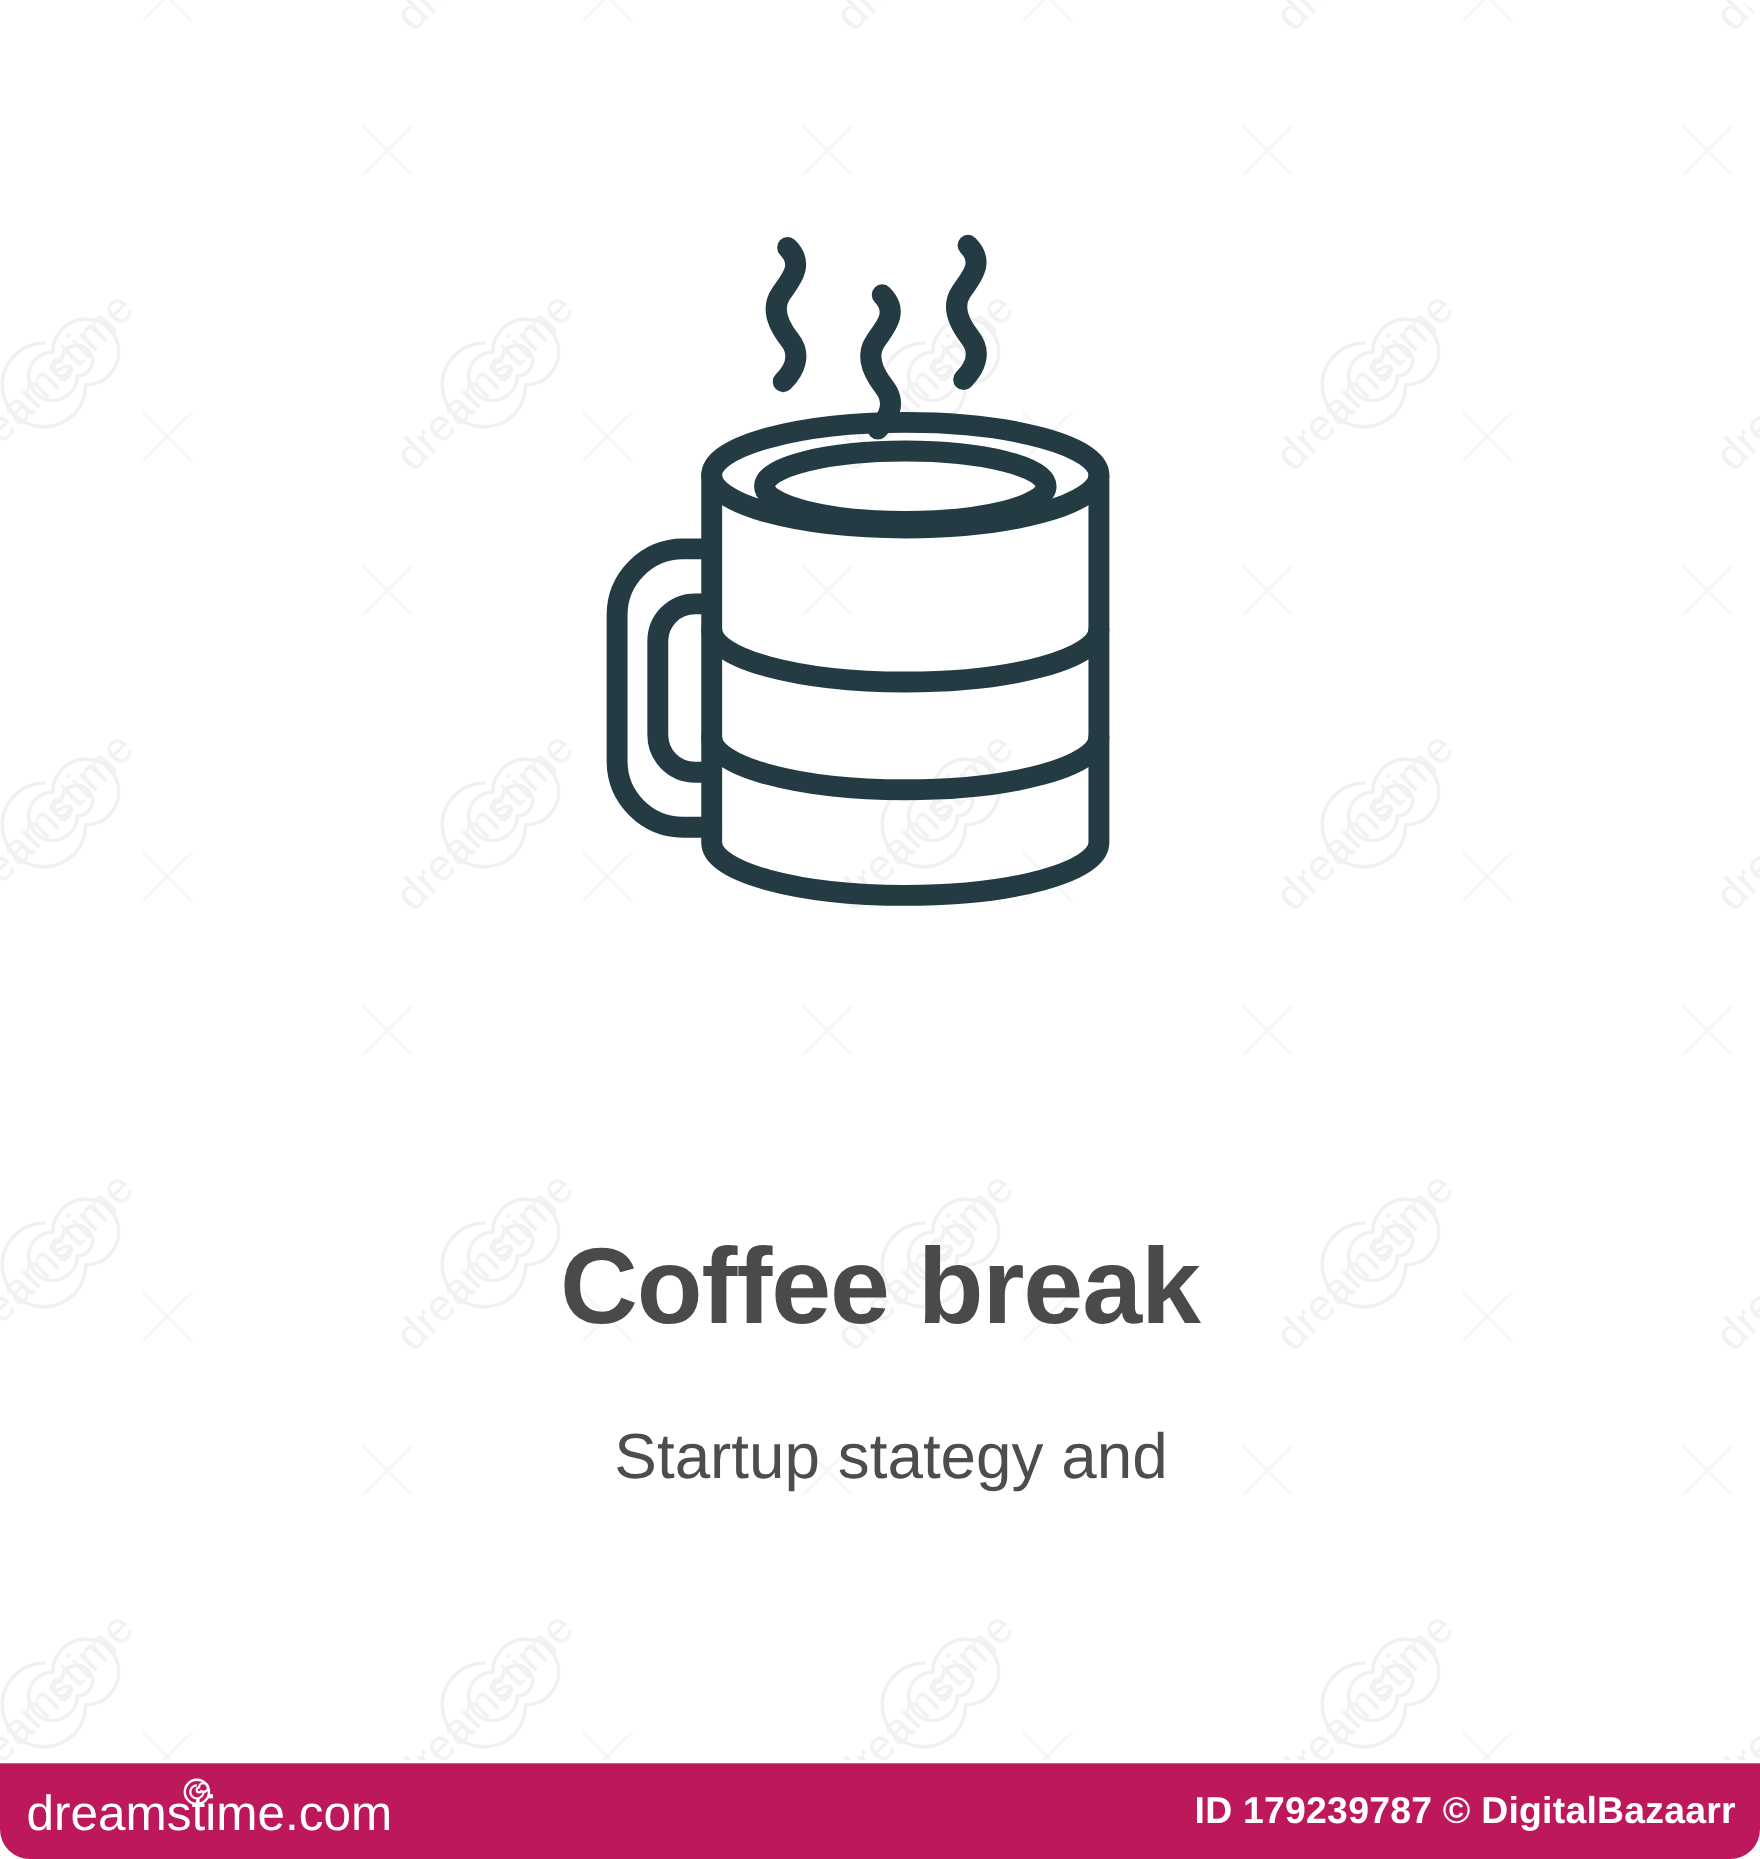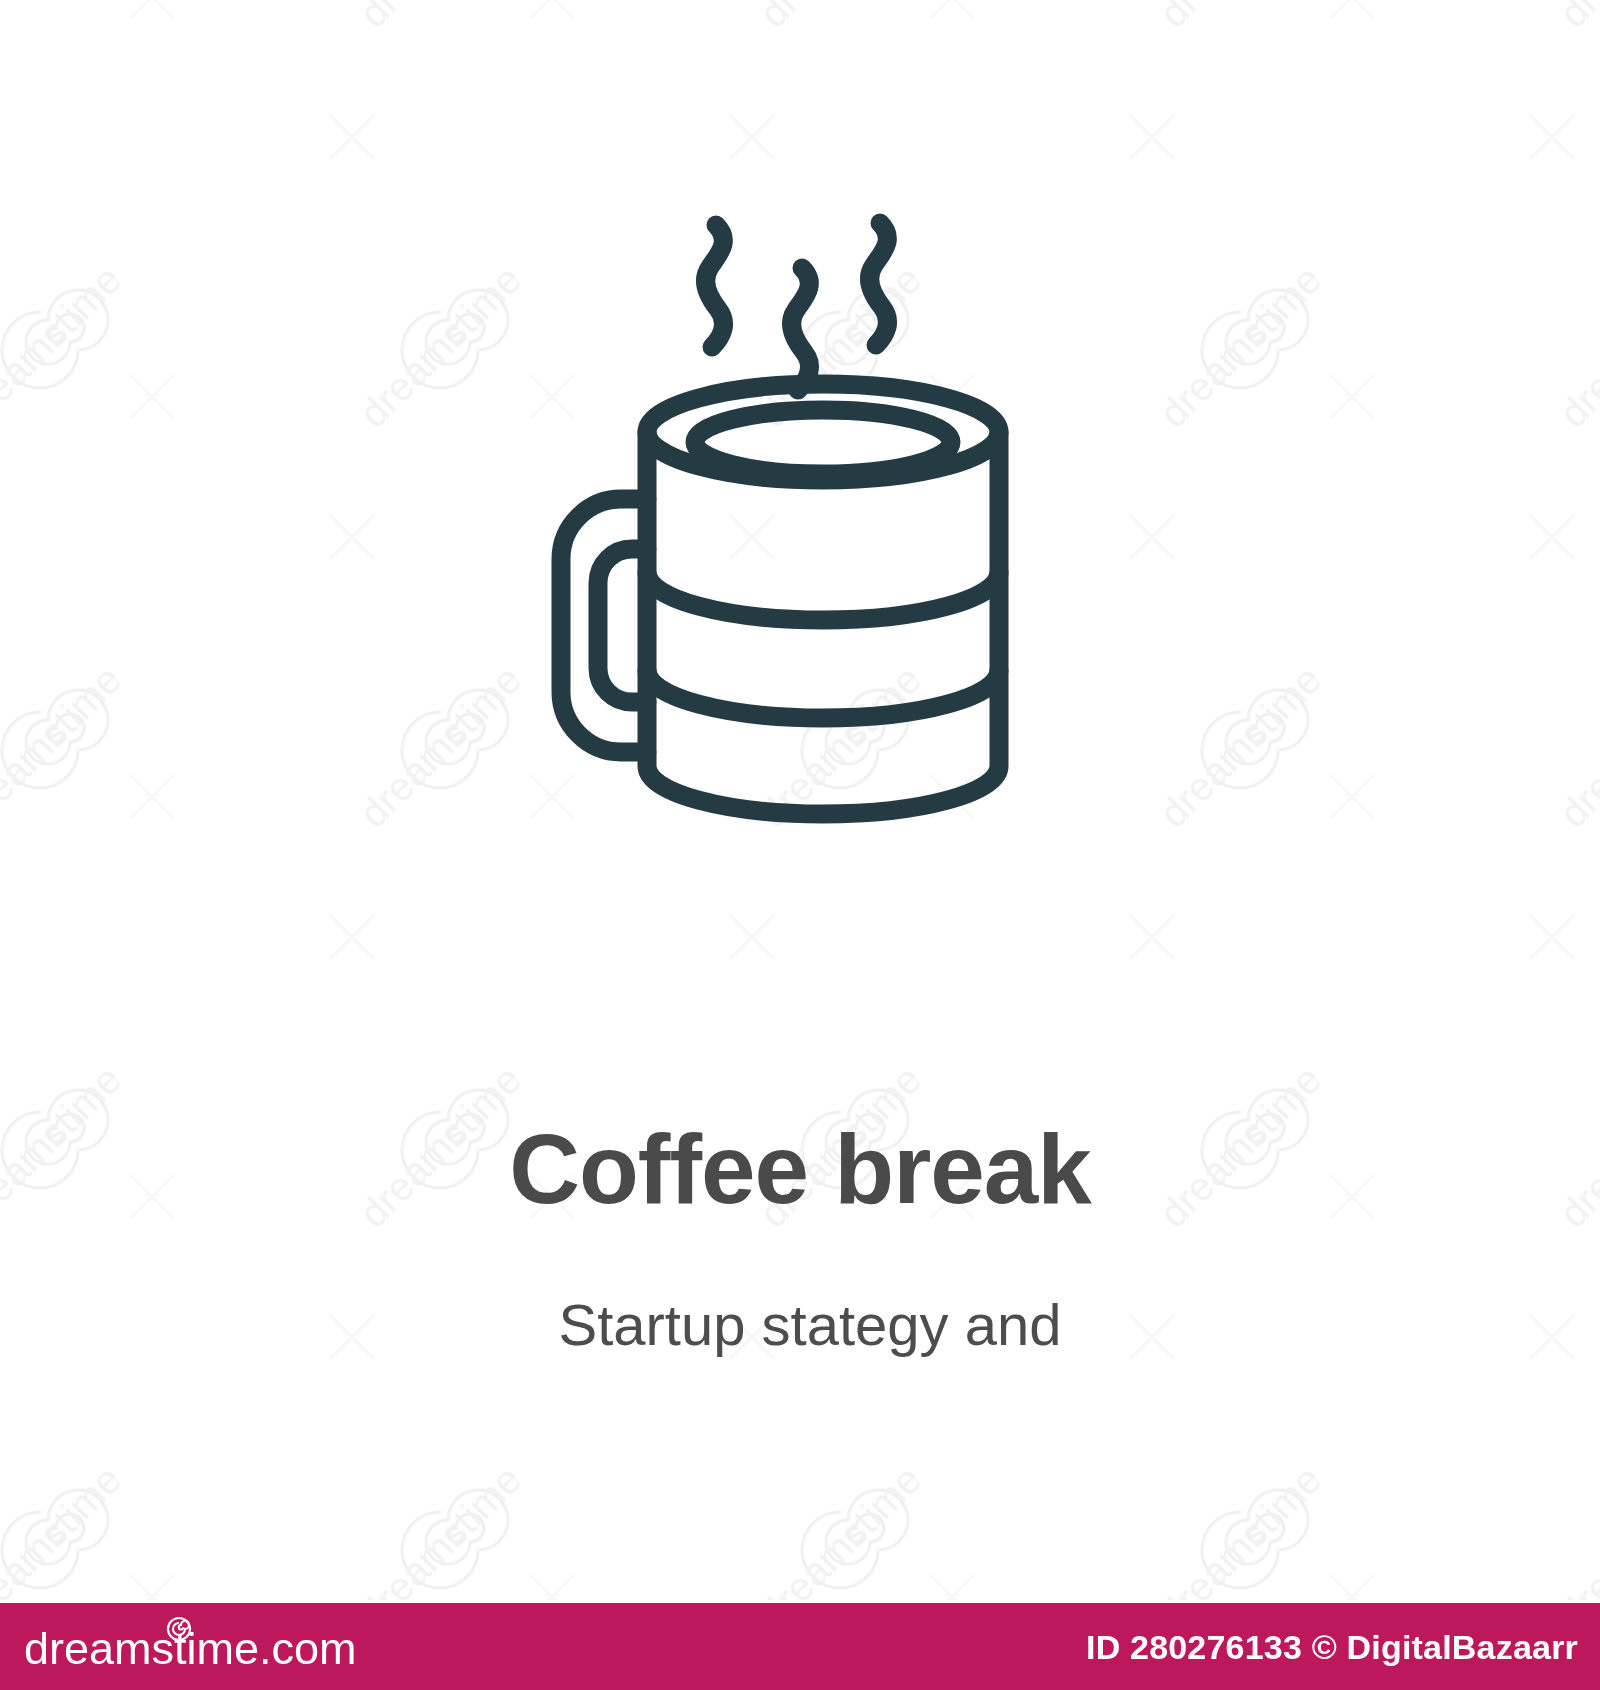--- a/index.html
+++ b/index.html
@@ -14,20 +14,21 @@
     overflow: hidden;
     position: relative;
   }
 
   #stock-preview {
     position: relative;
     width: 1600px;
     height: 1690px;
     background: #ffffff;
     overflow: hidden;
+    border-radius: 27px;
   }
 
   
   .watermark-layer {
     position: absolute;
     left: 0;
     top: 0;
     width: 1600px;
     height: 1600px;
     pointer-events: none;
@@ -235,16 +236,16 @@
   <div class="footer-bar">
     <div class="footer-logo">
       <svg width="340" height="62" viewBox="0 0 340 62">
         <text x="0" y="48" fill="#ffffff" font-family="Liberation Sans, sans-serif" font-size="45" letter-spacing="0">dreamstime.com</text>
         <g>
           <circle cx="155" cy="13" r="11" fill="none" stroke="#ffffff" stroke-width="2.2"></circle>
           <path d="M155 7 a6 6 0 1 0 6 6 a4 4 0 1 0 -4 -4 a2.2 2.2 0 1 0 2.2 2.2" fill="none" stroke="#ffffff" stroke-width="2"></path>
         </g>
       </svg>
     </div>
-    <div class="footer-credit">ID 280276133 © DigitalBazaarr</div>
+    <div class="footer-credit">ID 179239787 © DigitalBazaarr</div>
   </div>
 
 </div>
 
 </body></html>

